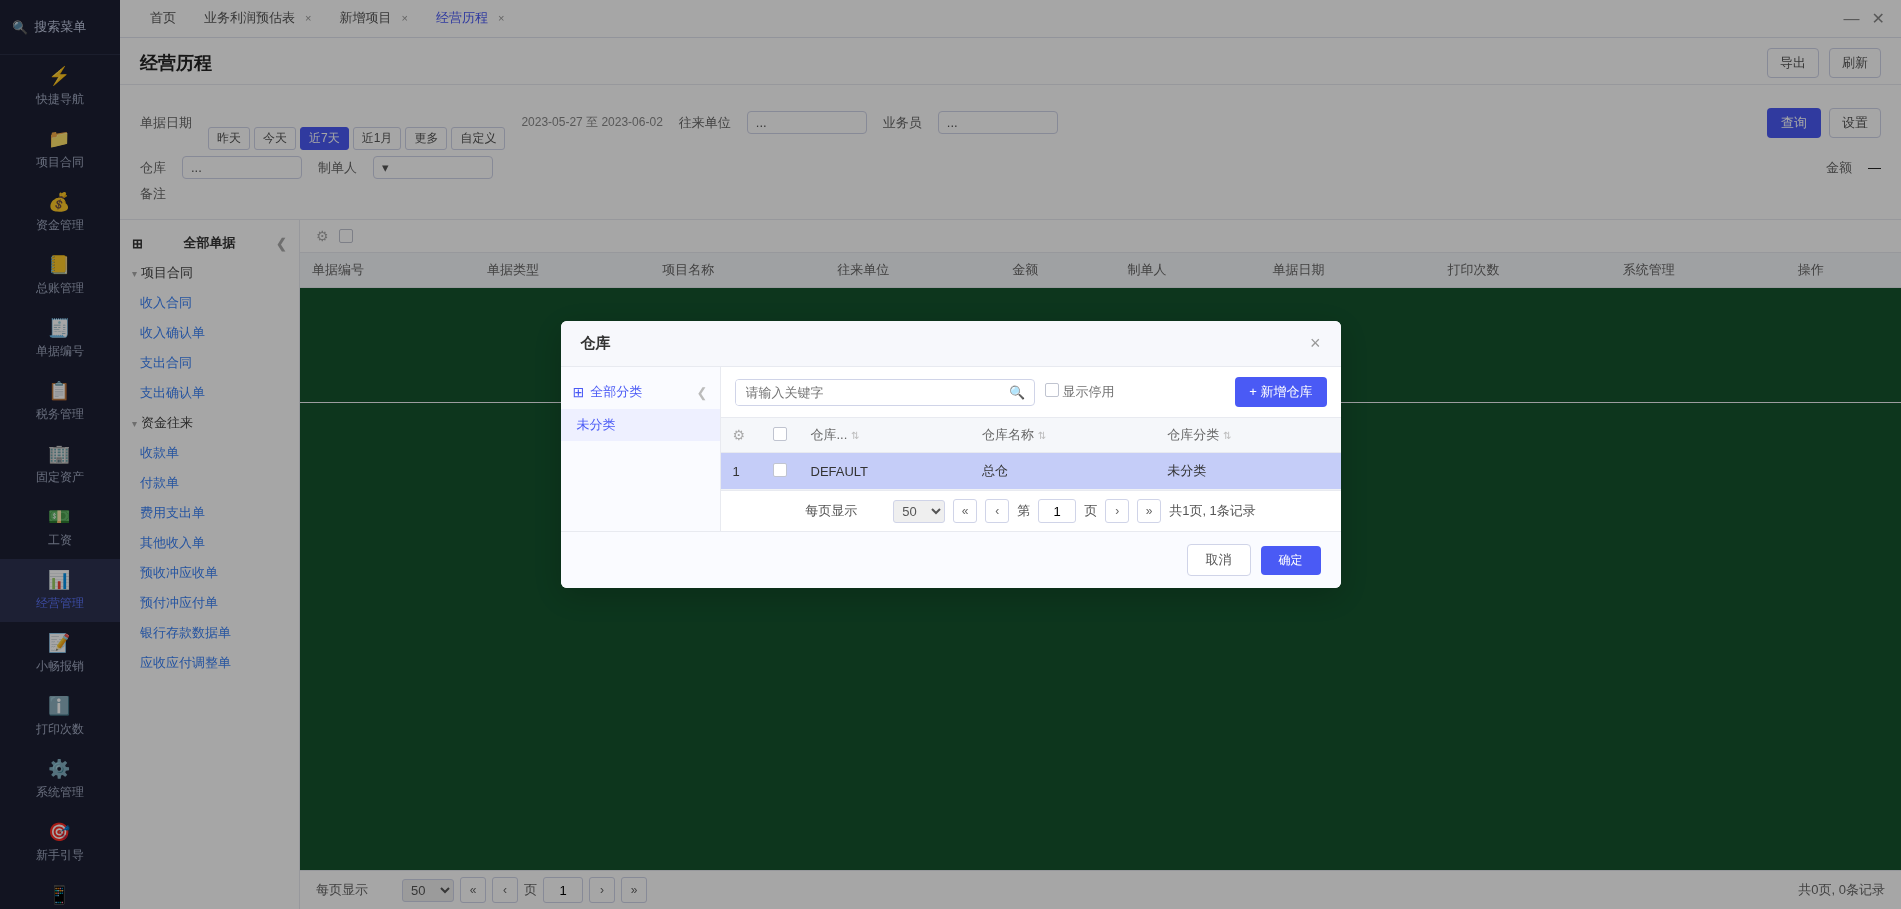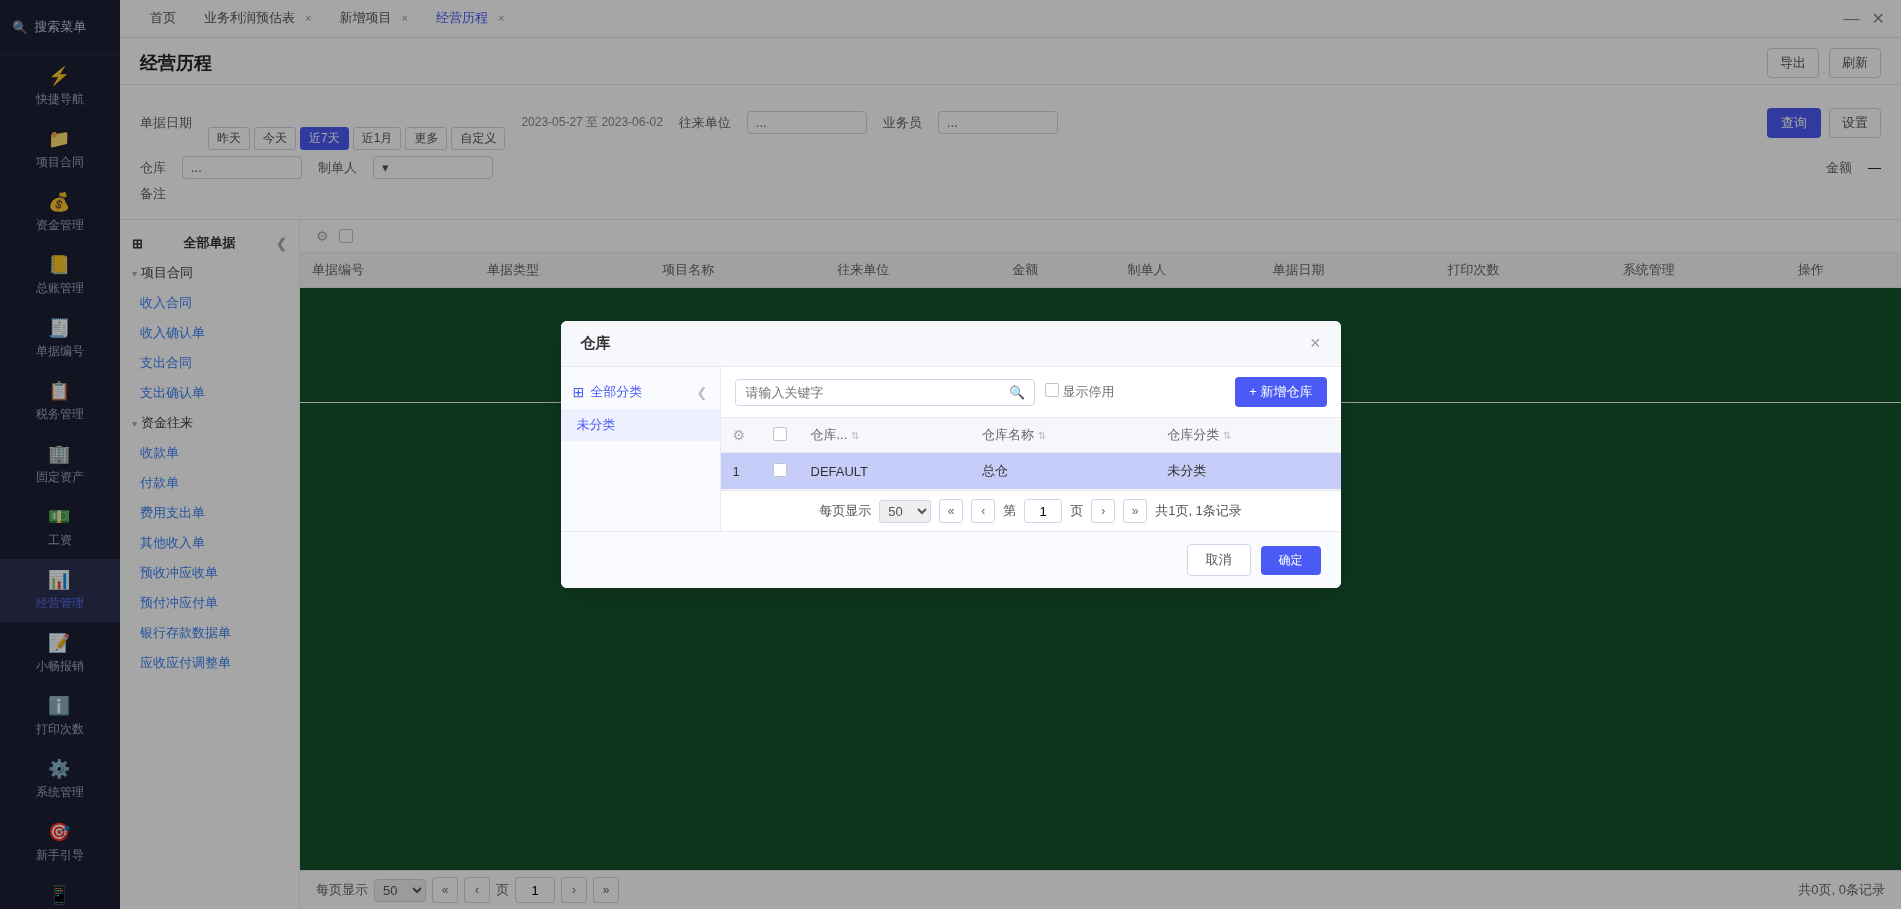--- a/index.html
+++ b/index.html
@@ -62,21 +62,21 @@
     .content-toolbar { background: #fff; padding: 8px 16px; display: flex; align-items: center; gap: 10px; border-bottom: 1px solid #e8eaf0; }
     .content-table-area { flex: 1; background: #14532d; overflow: auto; padding: 0 0 10px; }
     .data-table { width: 100%; border-collapse: collapse; font-size: 13px; }
     .data-table th { background: #f5f7fa; color: #666; font-weight: 500; padding: 8px 12px; border-bottom: 1px solid #e8eaf0; text-align: left; white-space: nowrap; }
     .data-table td { padding: 8px 12px; border-bottom: 1px solid #f0f2f5; color: #333; }
     .empty-tip { text-align: center; color: #bbb; padding: 40px 0; font-size: 13px; }
     .bottom-bar { background: #fff; border-top: 1px solid #e8eaf0; padding: 6px 16px; display: flex; align-items: center; justify-content: space-between; font-size: 13px; color: #666; }
     .pagination { display: flex; align-items: center; gap: 6px; }
     .page-btn { border: 1px solid #d0d4e8; background: #fff; width: 26px; height: 26px; border-radius: 3px; cursor: pointer; display: flex; align-items: center; justify-content: center; font-size: 12px; color: #666; }
     .page-input { border: 1px solid #d0d4e8; width: 40px; height: 26px; text-align: center; border-radius: 3px; font-size: 13px; }
-    .page-size-select { border: 1px solid #d0d4e8; border-radius: 3px; padding: 2px 4px; font-size: 13px; color: #555; }
+    .page-size-select { border: 1px solid #d0d4e8; border-radius: 3px; padding: 2px 4px; font-size: 13px; color: #555; margin-left: 28px; }
 
     
     .overlay { position: fixed; top: 0; left: 0; right: 0; bottom: 0; background: rgba(0,0,0,0.35); z-index: 100; display: flex; align-items: center; justify-content: center; }
 
     
     .modal { background: #fff; border-radius: 6px; width: 780px; max-height: 520px; display: flex; flex-direction: column; box-shadow: 0 8px 32px rgba(0,0,0,0.18); overflow: hidden; }
     .modal-header { display: flex; align-items: center; justify-content: space-between; padding: 12px 20px; border-bottom: 1px solid #e8eaf0; background: #f7f8fc; }
     .modal-title { font-size: 15px; font-weight: 600; color: #333; }
     .modal-close { cursor: pointer; color: #999; font-size: 18px; }
     .modal-body { display: flex; flex: 1; overflow: hidden; }

